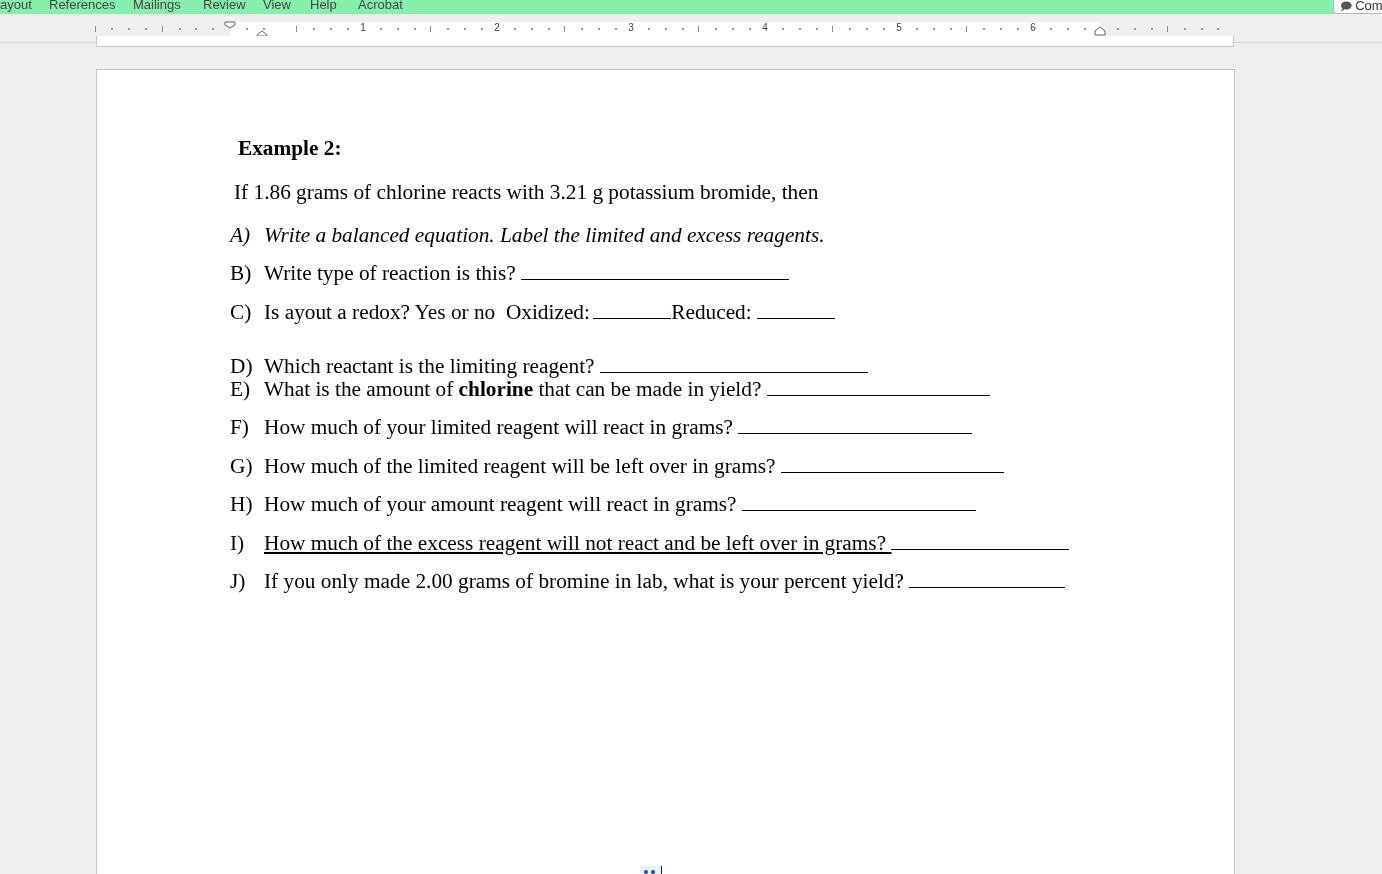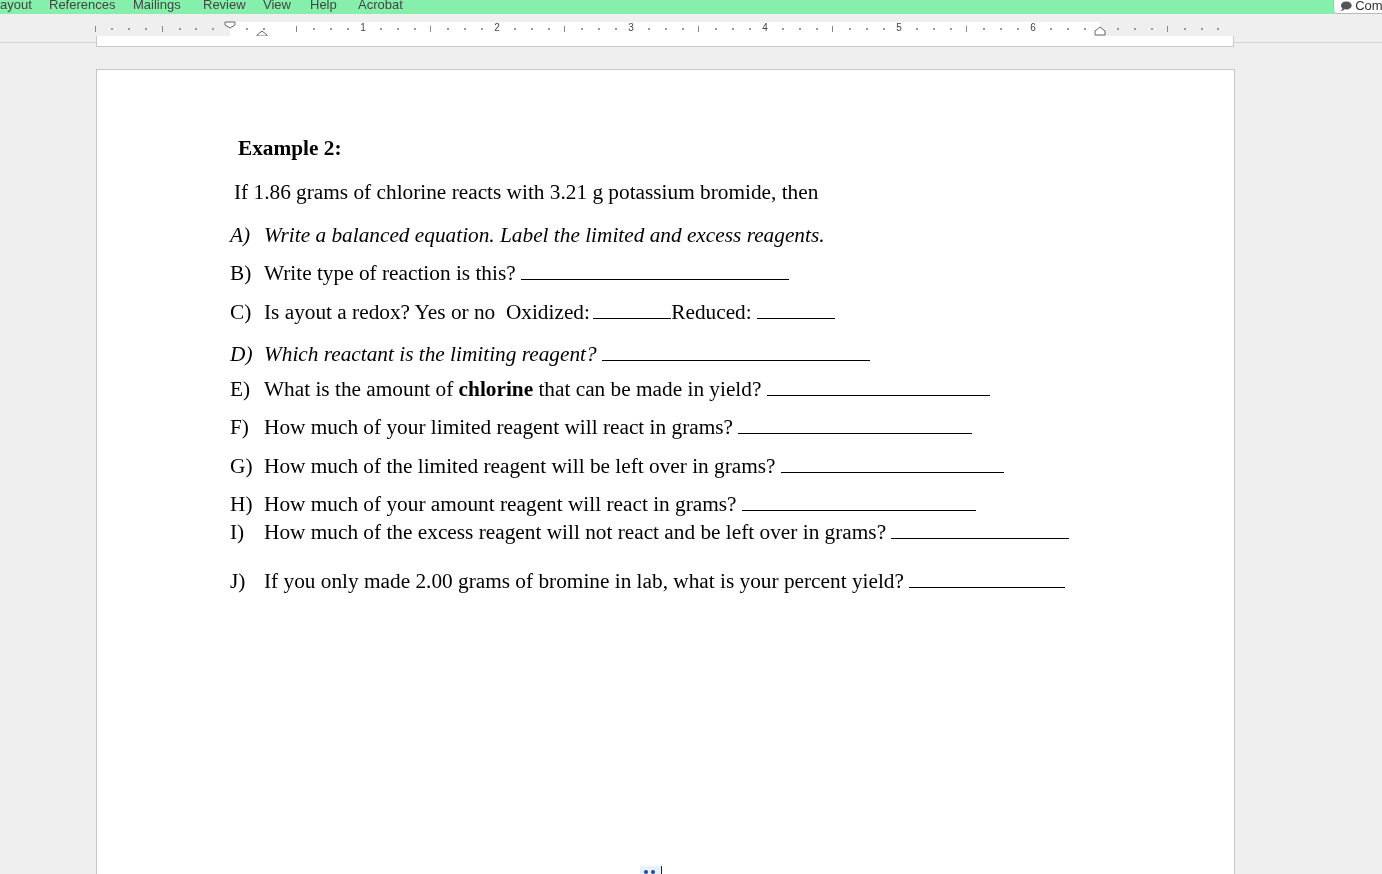--- a/index.html
+++ b/index.html
@@ -171,21 +171,21 @@
       <span class="letter">B)</span><span>Write type of reaction is this?</span>
       <span class="blank" style="width:268px;"></span>
     </div>
 
     <div class="q" style="top:164px;">
       <span class="letter">C)</span><span style="white-space:pre">Is ayout a redox? Yes or no  Oxidized:</span>
       <span class="blank" style="width:78px; margin-left:-2px;"></span><span>Reduced:</span>
       <span class="blank" style="width:78px;"></span>
     </div>
 
-    <div class="q" style="top:206px;font-style:italic;">
+    <div class="q" style="top:218px;">
       <span class="letter">D)</span><span>Which reactant is the limiting reagent?</span>
       <span class="blank" style="width:268px;"></span>
     </div>
 
     <div class="q" style="top:241px;">
       <span class="letter">E)</span><span>What is the amount of</span>
       <span class="bold">chlorine</span>
       <span>that can be made in yield?</span>
       <span class="blank" style="width:223px;"></span>
     </div>
@@ -198,21 +198,21 @@
     <div class="q" style="top:318px;">
       <span class="letter">G)</span><span>How much of the limited reagent will be left over in grams?</span>
       <span class="blank" style="width:223px;"></span>
     </div>
 
     <div class="q" style="top:356px;">
       <span class="letter">H)</span><span>How much of your amount reagent will react in grams?</span>
       <span class="blank" style="width:234px;"></span>
     </div>
 
-    <div class="q" style="top:384px;">
+    <div class="q" style="top:395px;text-decoration:underline;">
       <span class="letter">I)</span><span>How much of the excess reagent will not react and be left over in grams?</span>
       <span class="blank" style="width:178px;"></span>
     </div>
 
     <div class="q" style="top:433px;">
       <span class="letter">J)</span><span>If you only made 2.00 grams of bromine in lab, what is your percent yield?</span>
       <span class="blank" style="width:156px;"></span>
     </div>
   </div>
 </div>

